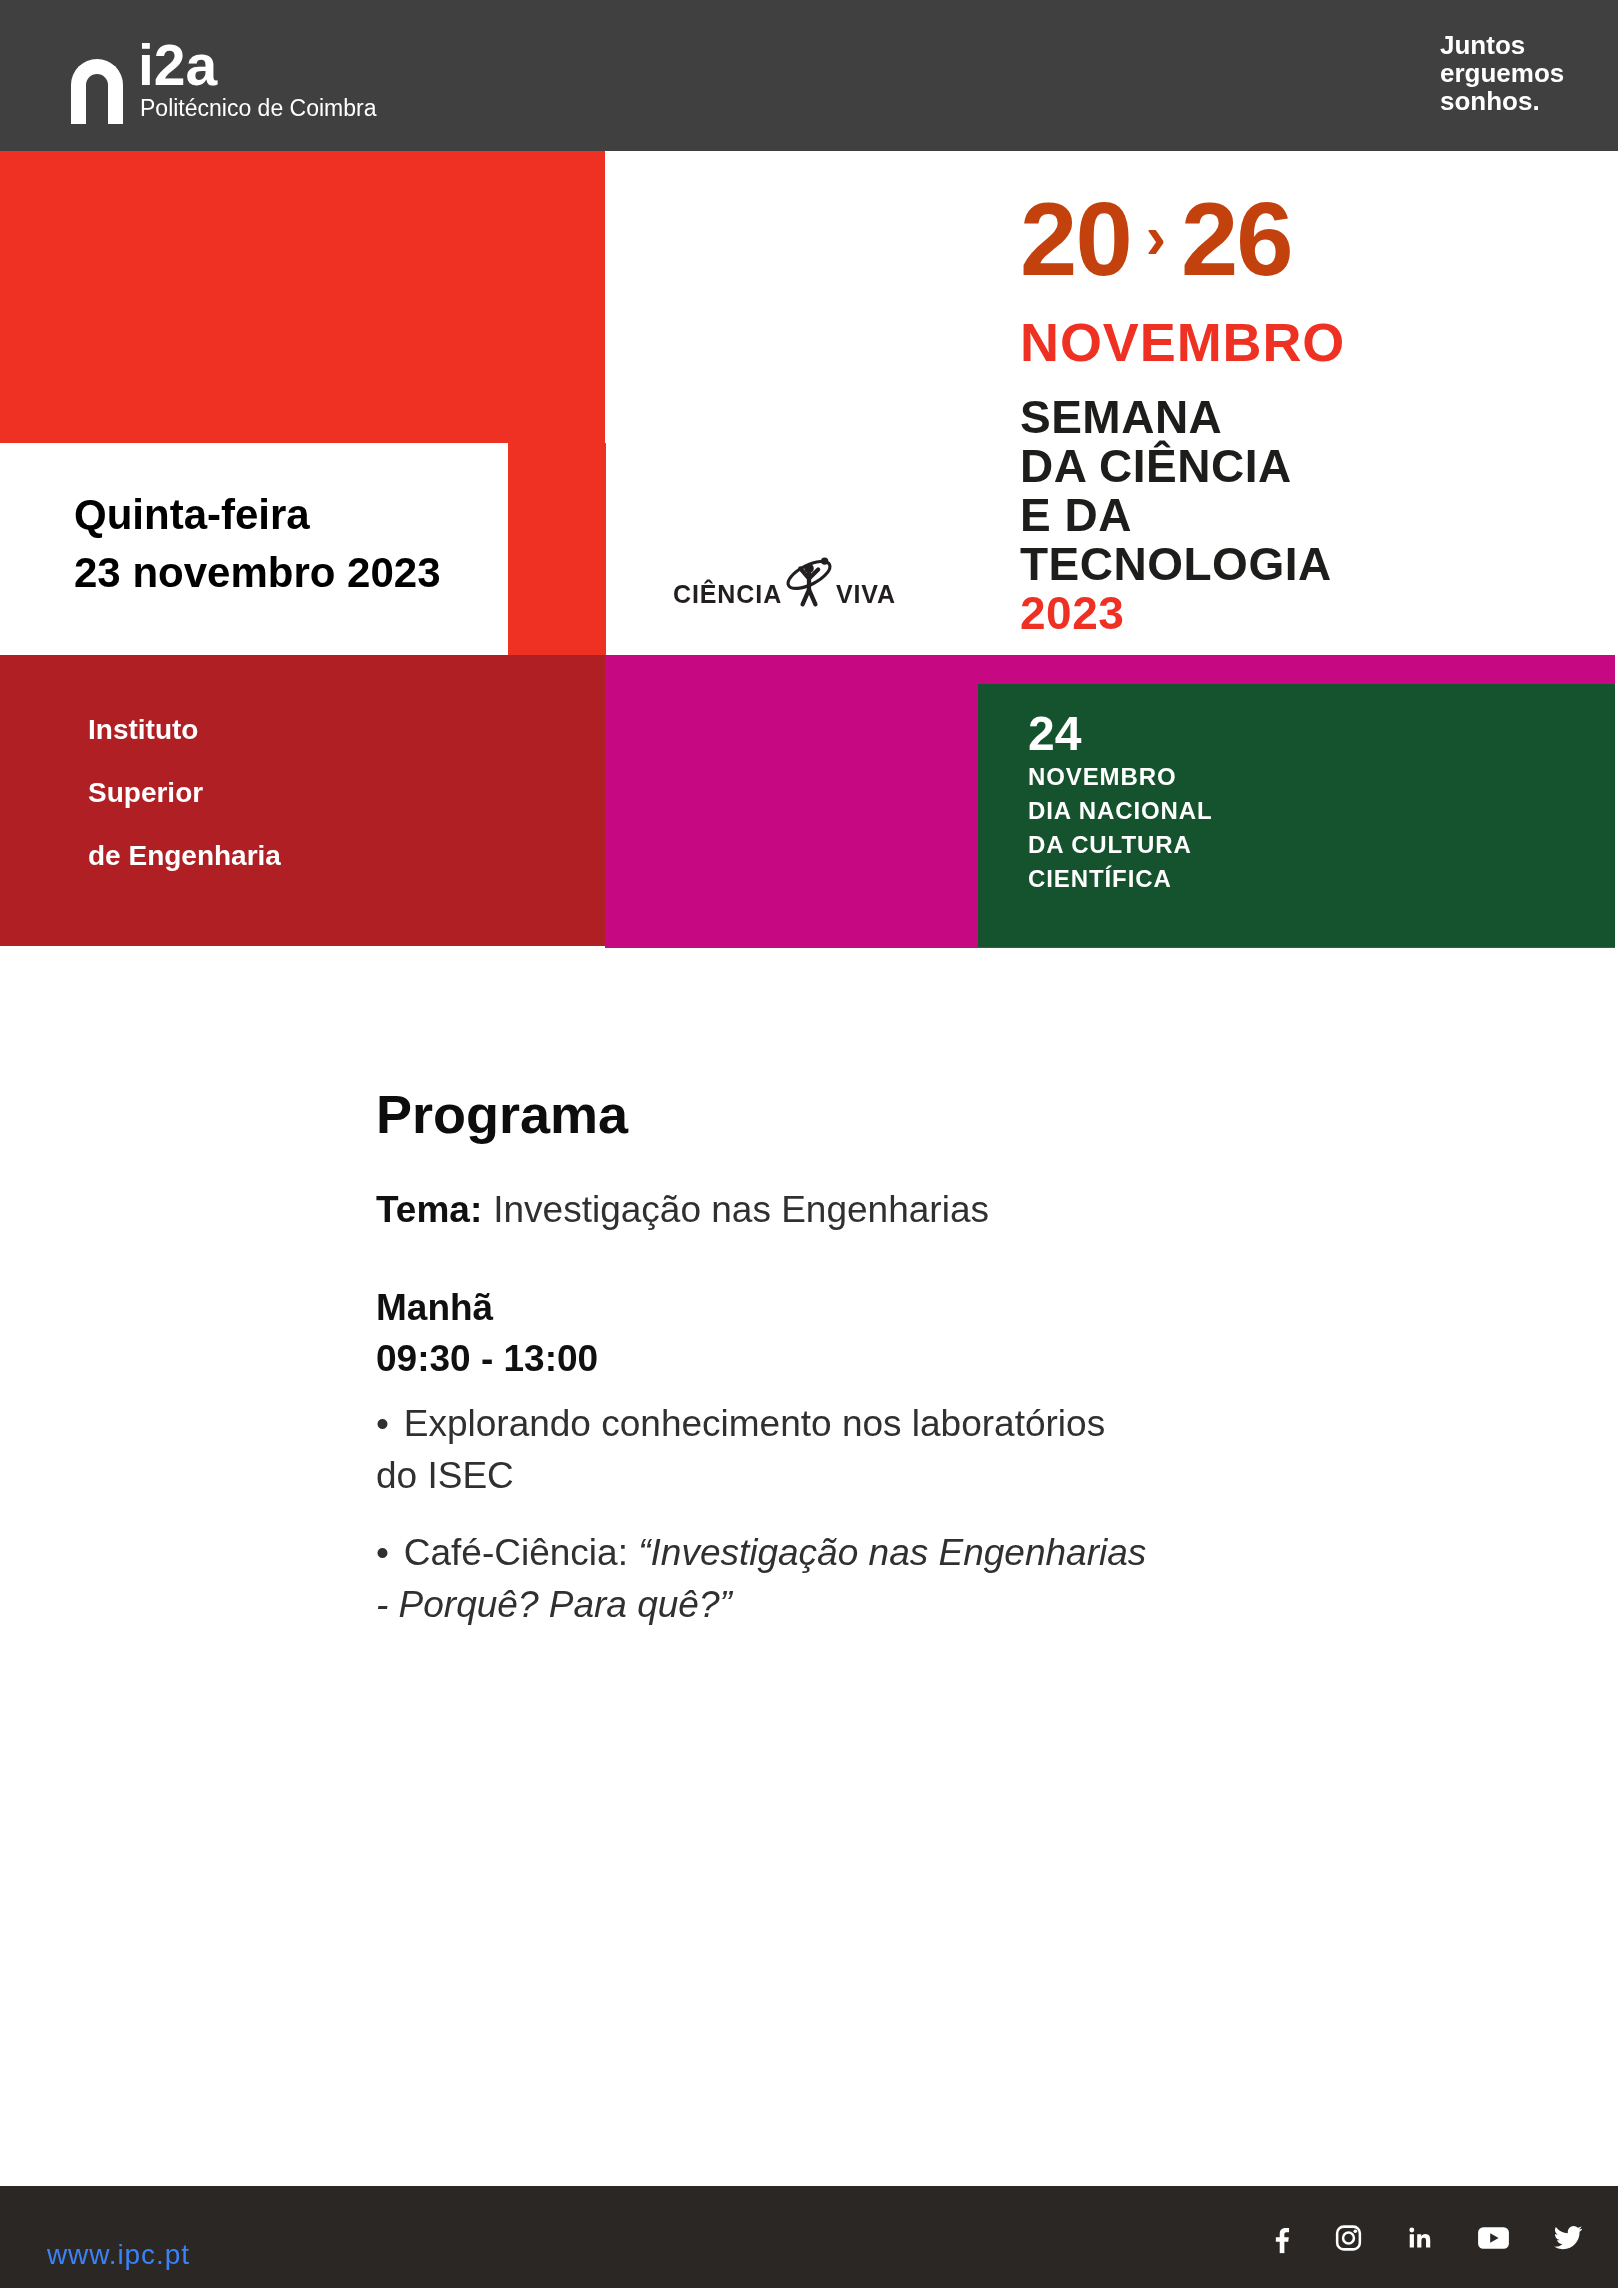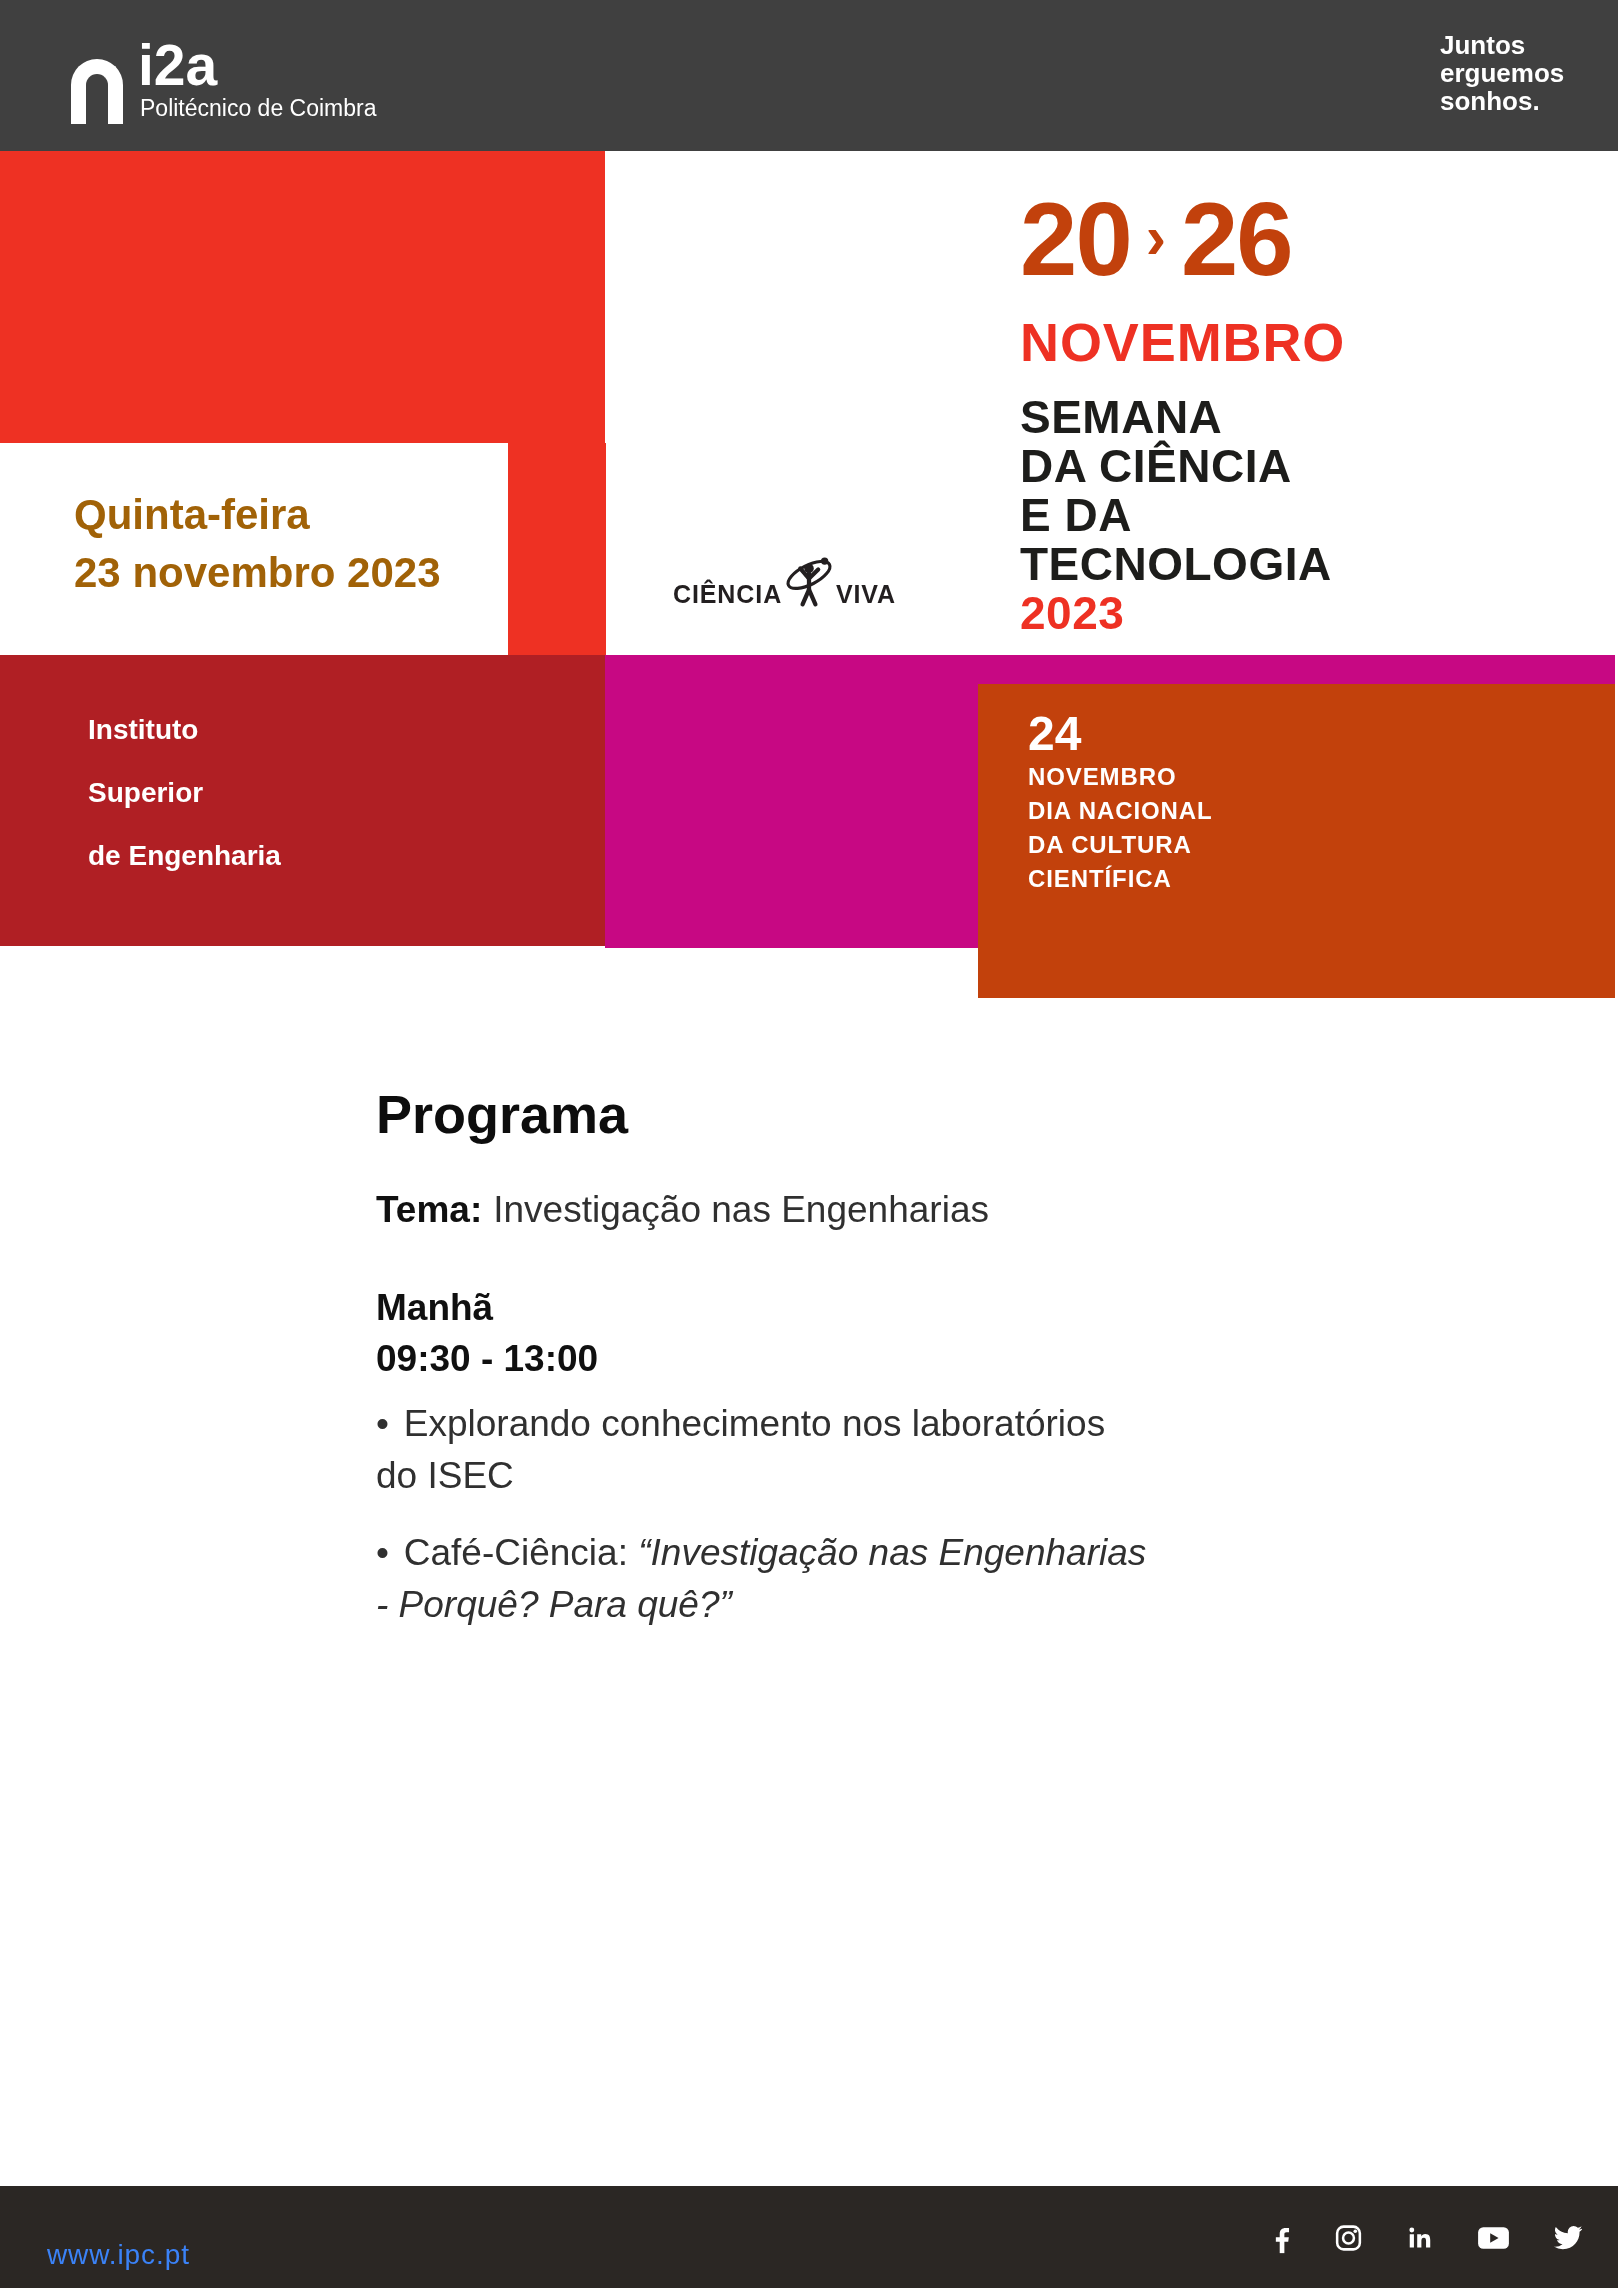--- a/index.html
+++ b/index.html
@@ -10,39 +10,39 @@
   .header{position:absolute;left:0;top:0;width:1619px;height:151px;background:#404040;}
   .arch{position:absolute;left:71px;top:59px;width:52px;height:65px;box-sizing:border-box;
         border:15.7px solid #fff;border-bottom:none;border-radius:26px 26px 0 0;}
   .brand{position:absolute;left:138px;top:37px;color:#fff;font-size:57px;font-weight:bold;line-height:57px;}
   .brand-sub{position:absolute;left:140px;top:96px;color:#fff;font-size:23px;line-height:24px;}
   .tagline{position:absolute;left:1440px;top:31px;color:#fff;font-size:26px;font-weight:bold;line-height:28px;}
 
   
   .red-block{position:absolute;left:0;top:151px;width:605px;height:292px;background:#EE3123;}
   .red-col{position:absolute;left:508px;top:443px;width:98px;height:212px;background:#EE3123;}
-  .quinta{position:absolute;left:74px;top:486px;color:#a16207;font-size:42px;font-weight:bold;line-height:58px;}
+  .quinta{position:absolute;left:74px;top:486px;color:#000000;font-size:42px;font-weight:bold;line-height:58px;}
 
   .hero-text{position:absolute;left:1020px;top:178px;}
   .hero-days{font-size:103px;font-weight:800;color:#c2410c;line-height:103px;letter-spacing:-1.8px;white-space:nowrap;margin-top:8px;}
   .hero-days .chev{font-size:61px;vertical-align:16.6px;margin:0 14.8px;letter-spacing:0;}
   .hero-month{margin-top:24px;font-size:54px;font-weight:800;color:#EE3123;line-height:54px;letter-spacing:0.9px;}
   .hero-title{margin-top:24px;font-size:46px;font-weight:800;color:#1d1d1b;line-height:49px;letter-spacing:0.5px;}
   .hero-year{color:#EE3123;}
 
   
   .cv-logo{position:absolute;left:673px;top:551px;display:flex;align-items:flex-end;
            color:#231f20;font-weight:800;font-size:25px;letter-spacing:0.9px;line-height:25px;}
   .cv-logo svg{margin:0 0.9px -0.9px 0.9px;}
 
   
   .band-darkred{position:absolute;left:0;top:655px;width:605px;height:291px;background:#B01F24;}
   .band-magenta{position:absolute;left:605px;top:655px;width:1010px;height:293px;background:#C70883;}
   .inst{position:absolute;left:88px;top:698px;color:#fff;font-size:28px;font-weight:bold;line-height:63px;}
-  .highlight-box{position:absolute;left:978px;top:684px;width:637px;height:314px;background:#c2410c;
+  .highlight-box{position:absolute;left:978px;top:684px;width:637px;height:263px;background:#14532d;
                  box-sizing:border-box;padding:24px 5px 0 50px;}
   .h-day{color:#fff;font-size:48px;font-weight:bold;line-height:52px;}
   .h-lines{color:#fff;font-size:24px;font-weight:bold;line-height:34px;letter-spacing:0.9px;}
 
   
   .p-title{position:absolute;left:376px;top:1087px;color:#0d0d0d;font-size:54px;font-weight:bold;line-height:54px;}
   .p-tema{position:absolute;left:376px;top:1189px;color:#303030;font-size:37px;line-height:42px;}
   .p-tema b{color:#101010;margin-right:11px;}
   .p-manha{position:absolute;left:376px;top:1287px;color:#101010;font-size:37px;font-weight:bold;line-height:42px;}
   .p-hours{position:absolute;left:376px;top:1338px;color:#101010;font-size:37px;font-weight:bold;line-height:42px;}

